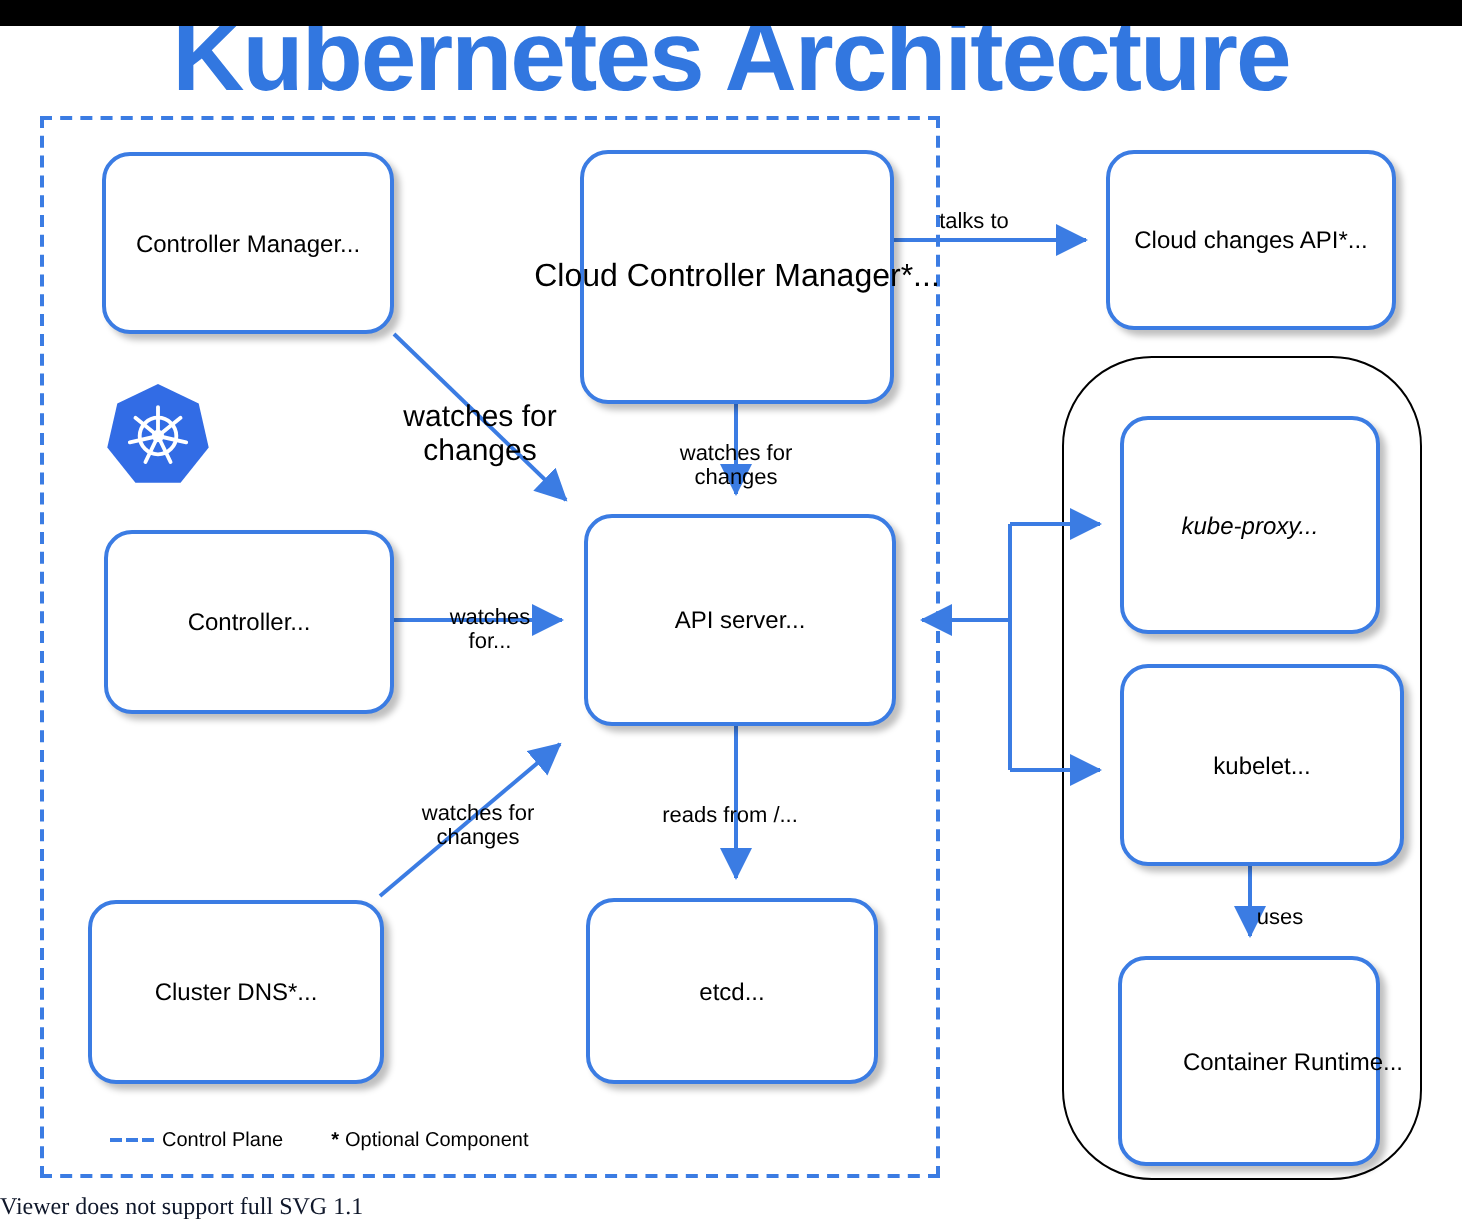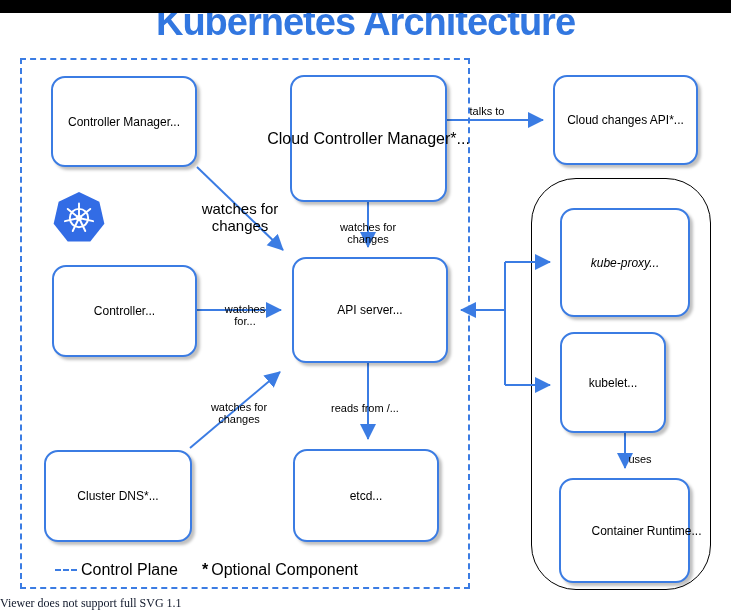--- a/index.html
+++ b/index.html
@@ -1,51 +1,51 @@
 <!DOCTYPE html>
 <html><head>
 <meta charset="utf-8">
 <style>
   html,body{margin:0;padding:0;background:#fff;}
   .canvas{position:relative;width:731px;height:611px;background:#fff;overflow:hidden;
           font-family:"Liberation Sans",sans-serif;color:#000;}
   .topbar{position:absolute;left:0;top:0;width:731px;height:13px;background:#000;z-index:20;}
-  .title{position:absolute;left:0;top:3px;width:100%;text-align:center;font-size:38px;
+  .title{position:absolute;left:0;top:3px;width:100%;text-align:center;font-size:50px;
          font-weight:bold;letter-spacing:-1px;line-height:1;z-index:5;}
   .control-plane{position:absolute;box-sizing:border-box;left:20px;top:58px;width:450px;height:531px;
          border:2px dashed #3b7ce3;z-index:1;}
   .node-container{position:absolute;box-sizing:border-box;left:531px;top:178px;width:180px;height:412px;
          border:1px solid #000;border-radius:45px;background:#fff;z-index:1;}
   .box{position:absolute;box-sizing:border-box;background:#fff;border:2px solid #3b7ce3;border-radius:14px;
        box-shadow:3px 3px 3px rgba(0,0,0,0.25);display:flex;align-items:center;justify-content:center;
        font-size:12px;text-align:center;white-space:nowrap;z-index:3;}
   .box.small{font-size:16px;}
   .b-cm{left:51px;top:76px;width:146px;height:91px;}
   .b-ccm{left:290px;top:75px;width:157px;height:127px;}
   .b-cpa{left:553px;top:75px;width:145px;height:90px;}
   .b-sched{left:52px;top:265px;width:145px;height:92px;}
   .b-api{left:292px;top:257px;width:156px;height:106px;}
   .b-dns{left:44px;top:450px;width:148px;height:92px;}
   .b-etcd{left:293px;top:449px;width:146px;height:93px;}
   .b-kproxy{left:560px;top:208px;width:130px;height:109px;font-style:italic;}
-  .b-kubelet{left:560px;top:332px;width:106px;height:101px;}
+  .b-kubelet{left:560px;top:332px;width:142px;height:101px;}
   .b-crt{left:559px;top:478px;width:131px;height:105px;padding-left:44px;}
   .edges{position:absolute;left:0;top:0;z-index:2;pointer-events:none;}
   .elabel{position:absolute;font-size:11px;z-index:4;text-align:center;line-height:1.1;}
   .elabel.big{font-size:15px;}
   .l-cmwatch{left:175px;top:201px;width:130px;}
   .l-ccmwatch{left:318px;top:221px;width:100px;}
   .l-talksto{left:462px;top:105px;width:50px;}
   .l-schedwatch{left:213px;top:303px;width:64px;}
   .l-dnswatch{left:189px;top:401px;width:100px;}
   .l-readsfrom{left:325px;top:402px;width:80px;}
   .l-uses{left:620px;top:453px;width:40px;}
   .k8s-logo{position:absolute;left:52px;top:190px;width:54px;height:56px;z-index:3;}
   .legend{position:absolute;left:55px;top:562px;height:16px;display:flex;align-items:center;z-index:4;
-          font-size:16px;}
+          font-size:10px;}
   .legend .dash-sample{width:22px;border-top:2px dashed #3b7ce3;margin-right:4px;}
   .legend .gap{width:24px;}
   .legend .star{font-weight:bold;margin-right:3px;}
   .footer{position:absolute;left:0;top:596px;width:100%;
           font-family:"Liberation Serif",serif;font-size:12px;color:#0f172a;z-index:4;}
 </style>
 </head>
 <body>
 
 <div class="canvas">

